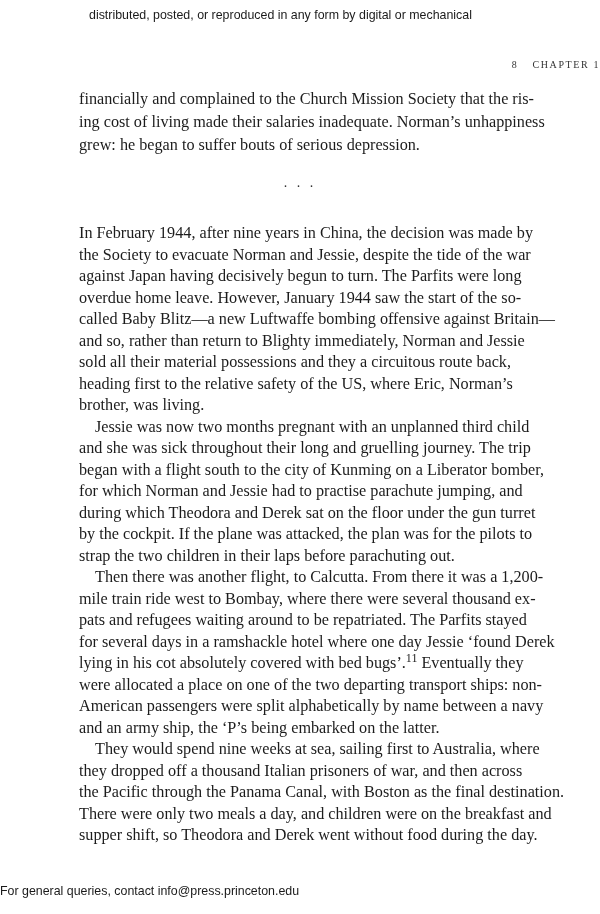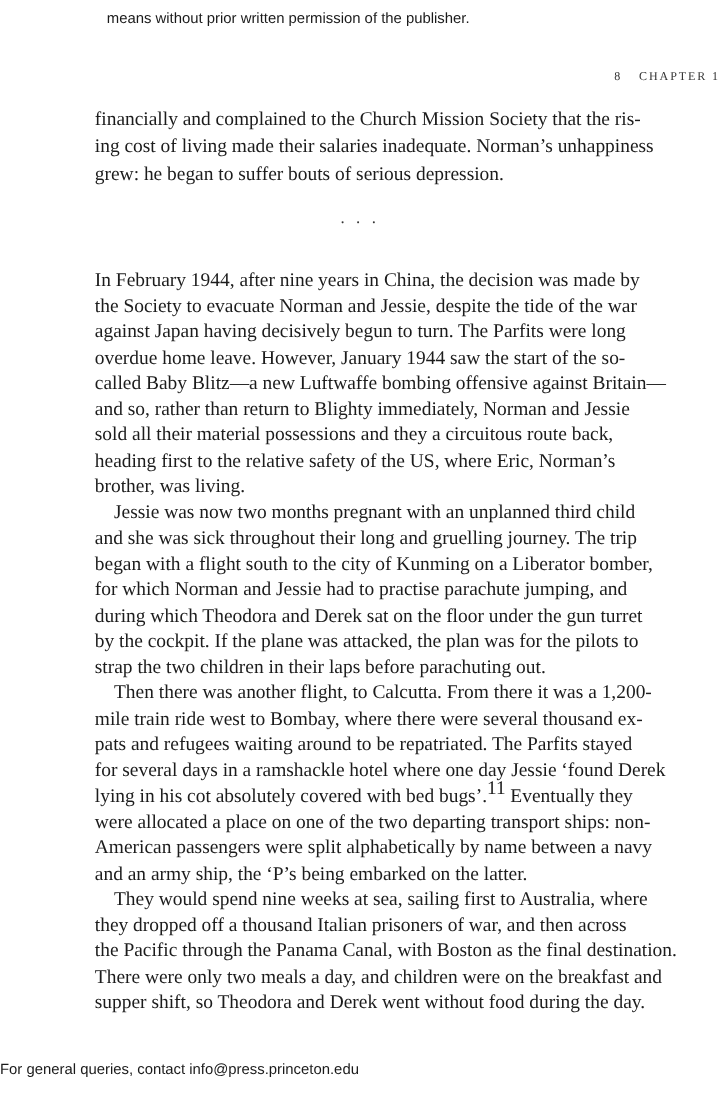--- a/index.html
+++ b/index.html
@@ -14,35 +14,35 @@
       font-family: "Liberation Serif", serif; font-size: 10px; letter-spacing: 1.6px; color: #333;
     }
     .running-head .pg { margin-right: 10px; }
     .line {
       position: absolute; left: 79px; width: 386px; height: 22px;
       font-family: "Liberation Serif", serif; font-size: 16.2px; line-height: 22px;
       white-space: nowrap; text-align: justify; text-align-last: justify; color: #1c1c1c;
     }
     .line.last { text-align-last: left; }
     .line.indent { padding-left: 16px; width: 370px; }
-    .sup { font-size: 16px; vertical-align: 6px; line-height: 0; }
+    .sup { font-size: 12px; vertical-align: 6px; line-height: 0; }
     .break {
       position: absolute; left: 0; top: 175px; width: 600px; text-align: center;
       font-family: "Liberation Serif", serif; font-size: 14px; letter-spacing: 3px; color: #333;
     }
     .footer {
       position: absolute; left: 0; top: 884px; width: 600px; text-align: left;
       font-family: "Liberation Sans", sans-serif; font-size: 12.4px; color: #1a1a1a;
     }
   </style>
 </head>
 <body>
 
 <div class="notice">
-  <div>means without prior written permission of the publisher.</div>
+  <div>distributed, posted, or reproduced in any form by digital or mechanical</div>
 </div>
 
 <div class="running-head">
   <span class="pg">8</span>
   <span>CHAPTER 1</span>
 </div>
 
 <div>
   <div class="line" style="top:88px">financially and complained to the Church Mission Society that the ris-</div>
   <div class="line" style="top:111px">ing cost of living made their salaries inadequate. Norman’s unhappiness</div>

